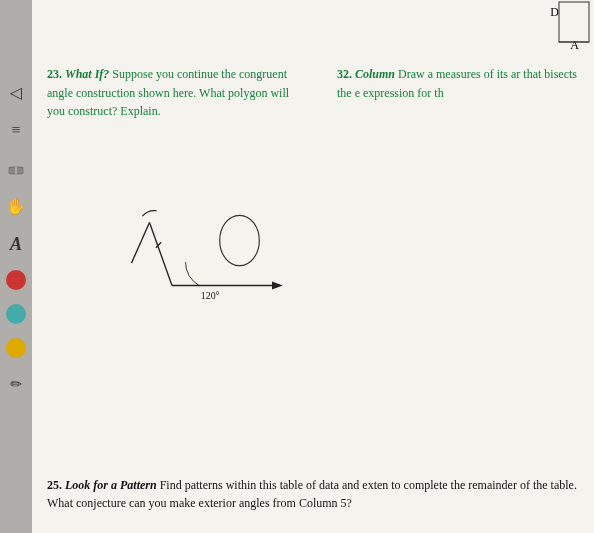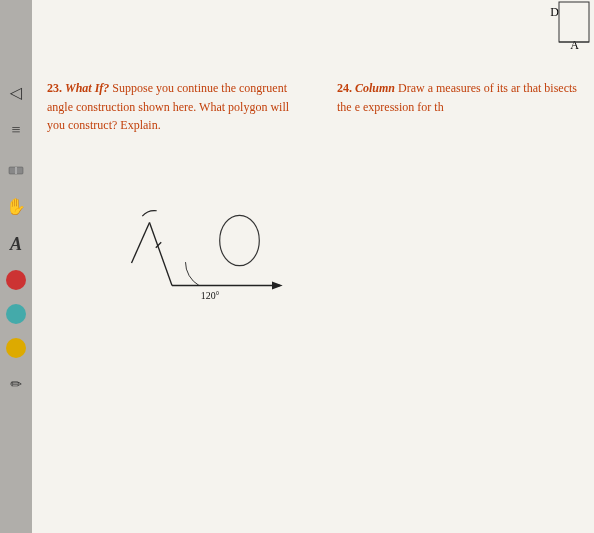--- a/index.html
+++ b/index.html
@@ -54,26 +54,26 @@
       top: 0;
       width: 562px;
       height: 533px;
       background: #f5f3ee;
       overflow: hidden;
     }
 
     
     .questions-area {
       position: absolute;
-      top: 79px;
+      top: 65px;
       left: 15px;
       right: 0;
       font-size: 12px;
       line-height: 1.5;
-      color: #c2410c;
+      color: #15803d;
     }
 
     .question-row {
       display: flex;
       gap: 30px;
     }
 
     .question-left {
       width: 260px;
     }
@@ -159,21 +159,21 @@
   <div class="questions-area">
     <div class="question-row">
 
       <div class="question-left">
         <span class="question-number">23.</span>
         <span class="question-title">What If?</span>
         <span class="question-text">Suppose you continue the congruent angle construction shown here. What polygon will you construct? Explain.</span>
       </div>
 
       <div class="question-right">
-        <span class="question-number">24.</span>
+        <span class="question-number">32.</span>
         <span class="question-title">Column</span>
         <span class="question-text">Draw a measures of its ar that bisects the e expression for th</span>
       </div>
     </div>
   </div>
 
   <svg class="diagram-area" style="position:absolute; top:155px; left:60px;" width="260" height="200" viewBox="0 0 260 200">
 
     <line x1="80" y1="145" x2="200" y2="145" stroke="#222" stroke-width="1.5" marker-end="url(#arrow)"></line>
 
@@ -191,14 +191,19 @@
 
     <text x="112" y="160" font-size="11">120°</text>
 
     <defs>
       <marker id="arrow" markerWidth="8" markerHeight="8" refX="6" refY="3" orient="auto">
         <path d="M0,0 L0,6 L8,3 z" fill="#222"></path>
       </marker>
     </defs>
   </svg>
 
+  <div class="bottom-question">
+    <span class="question-number">25.</span>
+    <span class="question-title">Look for a Pattern</span>
+    <span class="question-text">Find patterns within this table of data and exten to complete the remainder of the table. What conjecture can you make exterior angles from Column 5?</span>
+  </div>
 
 </div>
 
 </body></html>

